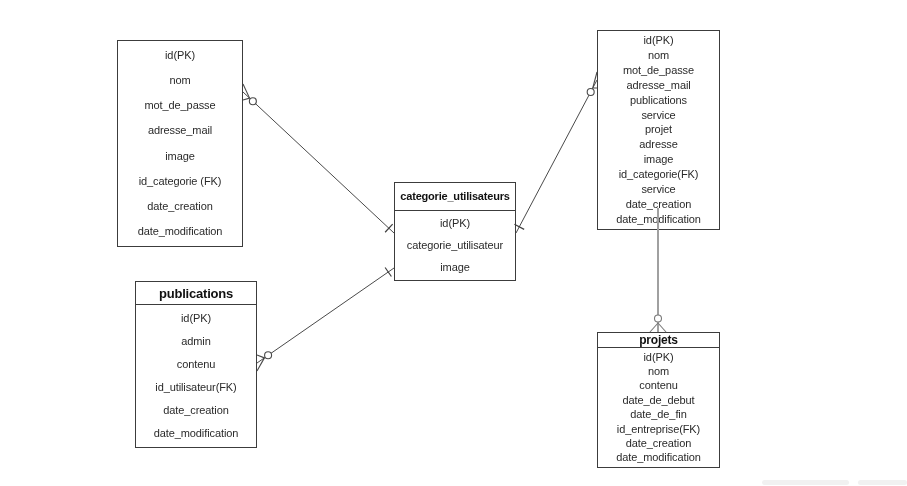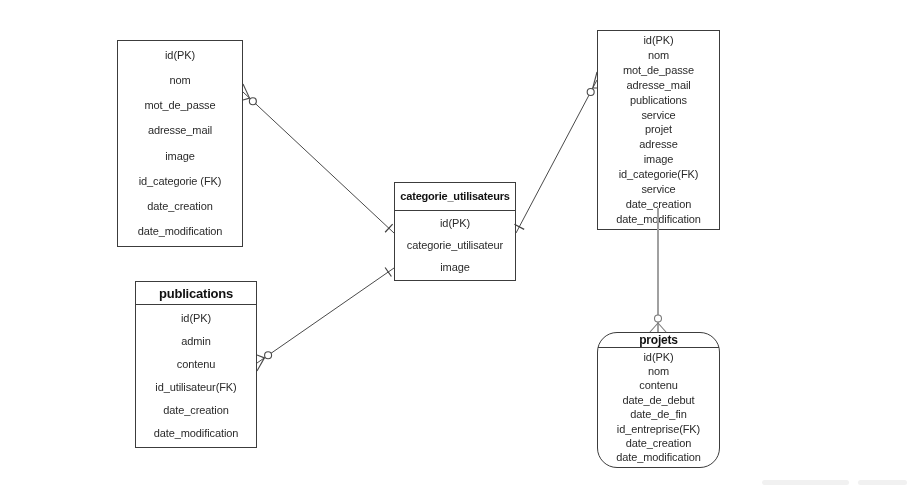--- a/index.html
+++ b/index.html
@@ -68,21 +68,21 @@
         <div class="entity-header" style="height: 23px; font-size: 13px;">publications</div>
         <div class="entity-body">
           <div class="field">id(PK)</div>
           <div class="field">admin</div>
           <div class="field">contenu</div>
           <div class="field">id_utilisateur(FK)</div>
           <div class="field">date_creation</div>
           <div class="field">date_modification</div>
         </div>
       </div>
-      <div class="entity" style="left: 597px; top: 332px; width: 123px; height: 136px; border-radius: 20px;">
+      <div class="entity" style="left: 597px; top: 332px; width: 123px; height: 136px;">
         <div class="entity-header" style="height: 15px; font-size: 12px;">projets</div>
         <div class="entity-body">
           <div class="field">id(PK)</div>
           <div class="field">nom</div>
           <div class="field">contenu</div>
           <div class="field">date_de_debut</div>
           <div class="field">date_de_fin</div>
           <div class="field">id_entreprise(FK)</div>
           <div class="field">date_creation</div>
           <div class="field">date_modification</div>

